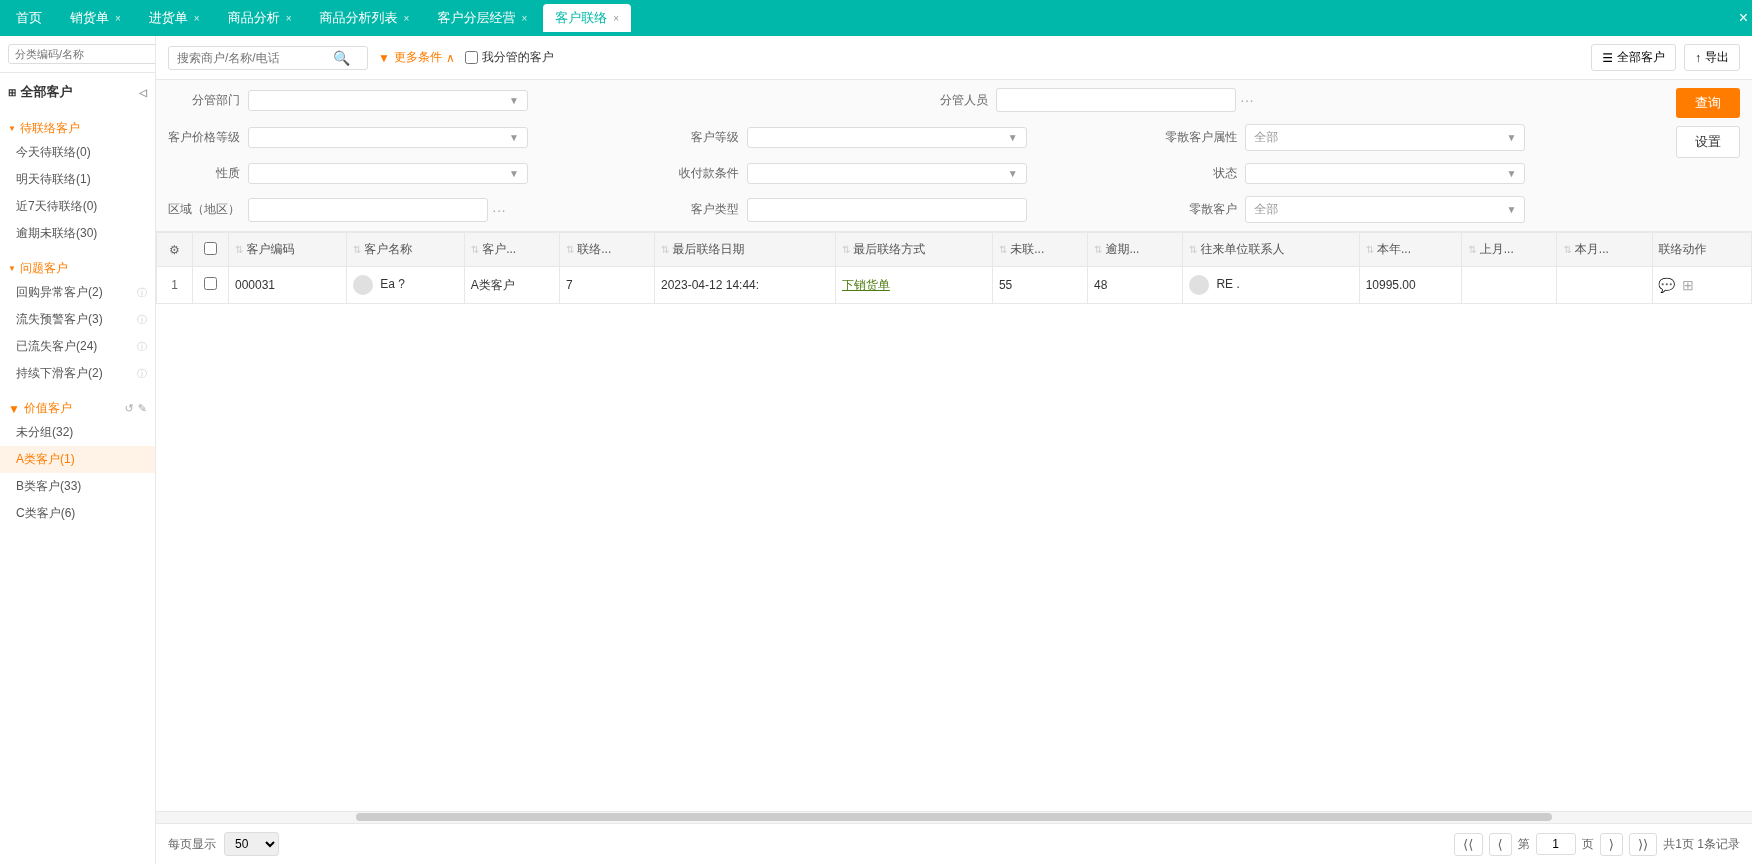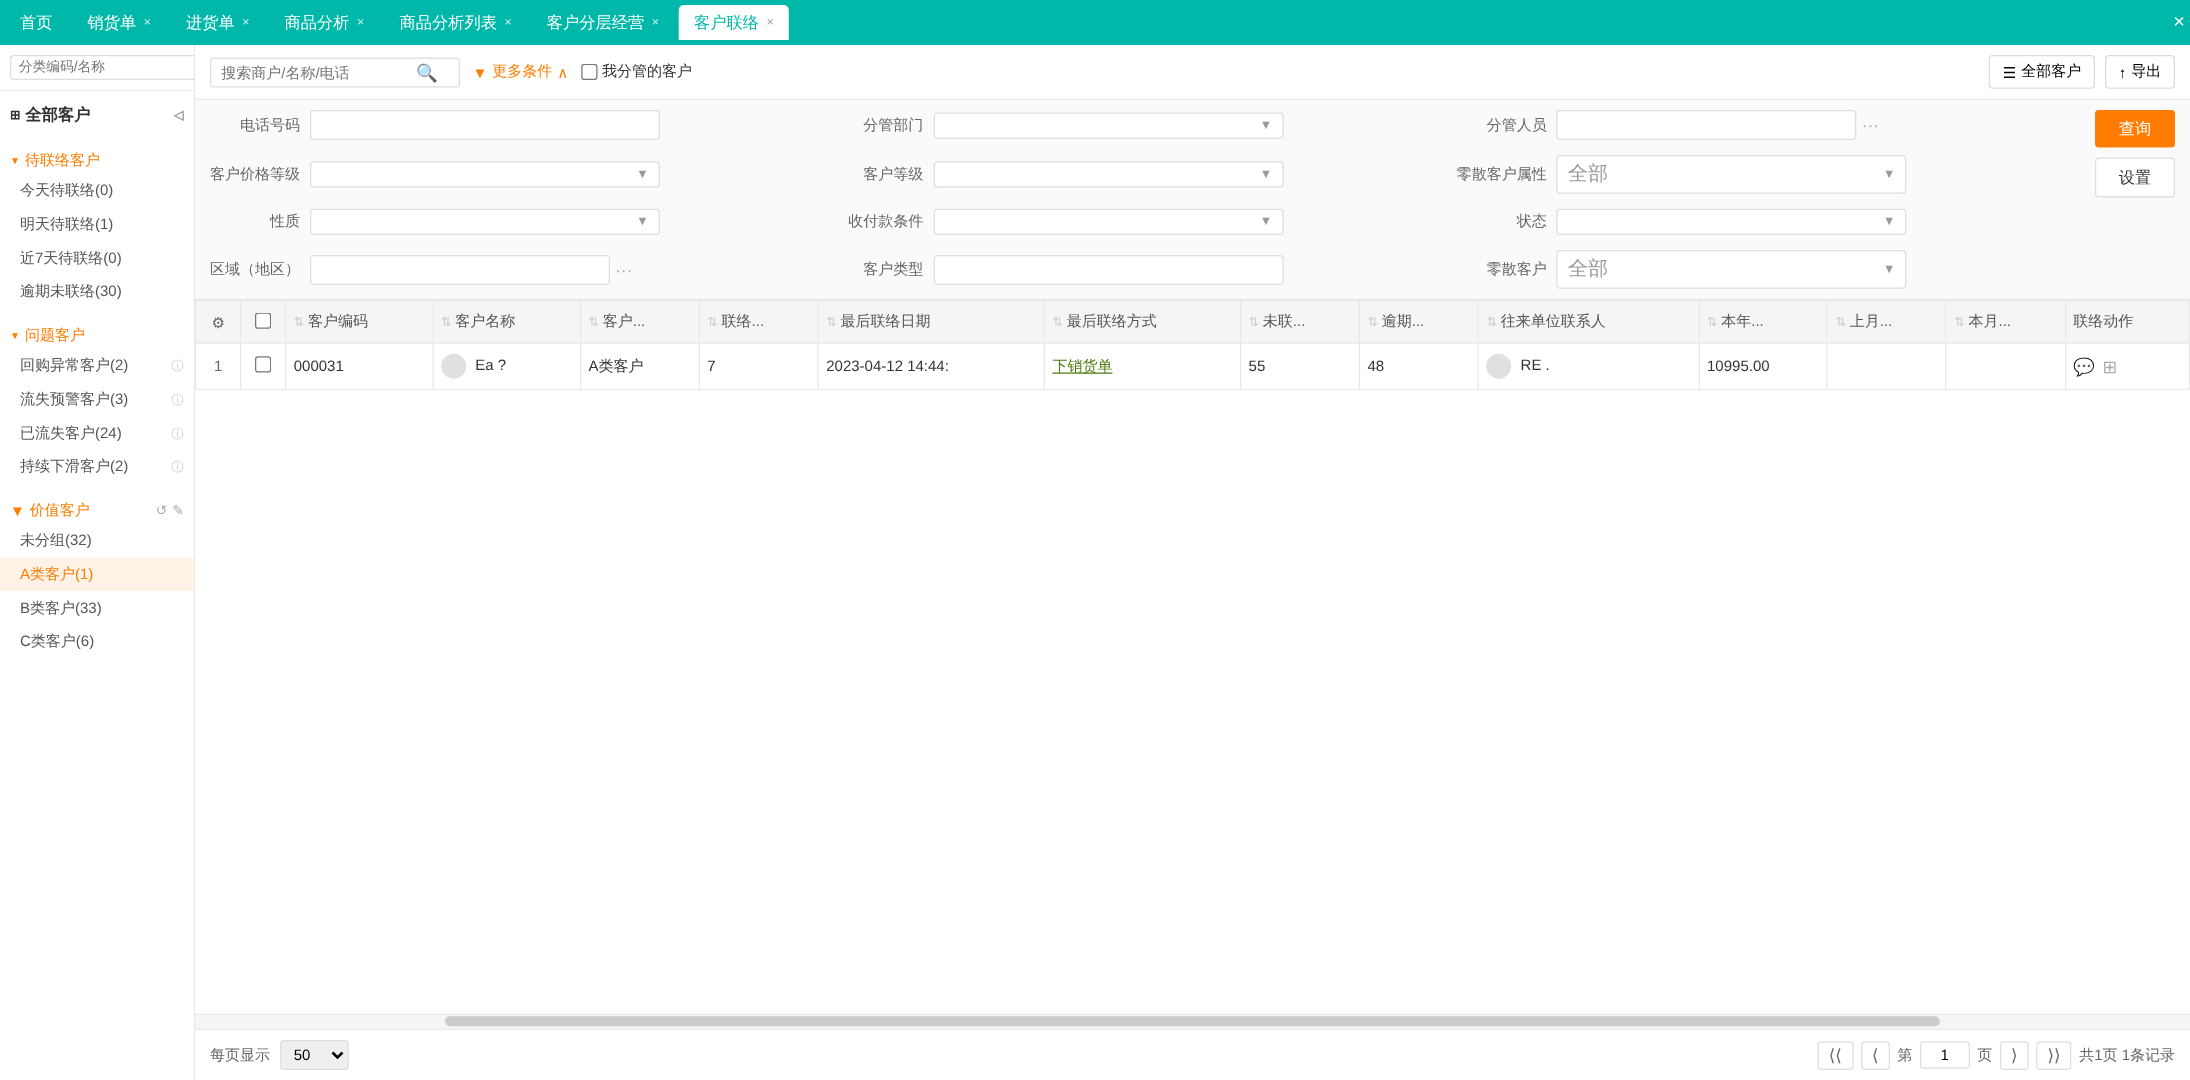--- a/index.html
+++ b/index.html
@@ -47,21 +47,21 @@
     .btn-export { border: 1px solid #ddd; background: #fff; padding: 4px 10px; border-radius: 3px; cursor: pointer; font-size: 12px; display: flex; align-items: center; gap: 4px; }
 
     
     .adv-filter { background: #fafafa; border-bottom: 1px solid #e8e8e8; padding: 8px 12px; }
     .adv-filter-row { display: flex; align-items: center; margin-bottom: 6px; gap: 0; }
     .adv-filter-row:last-child { margin-bottom: 0; }
     .filter-field { display: flex; align-items: center; flex: 1; min-width: 0; }
     .filter-label { color: #666; font-size: 12px; white-space: nowrap; min-width: 80px; text-align: right; padding-right: 8px; }
     .filter-input { flex: 1; border: 1px solid #ddd; border-radius: 3px; padding: 4px 8px; font-size: 12px; outline: none; background: #fff; }
     .filter-select { flex: 1; border: 1px solid #ddd; border-radius: 3px; padding: 4px 8px; font-size: 12px; outline: none; background: #fff; cursor: pointer; display: flex; align-items: center; justify-content: space-between; }
-    .filter-select-val { color: #999; font-size: 16px; }
+    .filter-select-val { color: #999; font-size: 12px; }
     .filter-select-arrow { color: #999; font-size: 10px; }
     .filter-dots { color: #aaa; font-size: 14px; padding: 0 4px; cursor: pointer; }
     .btn-query { background: #ff7c00; color: #fff; border: none; padding: 6px 18px; border-radius: 3px; cursor: pointer; font-size: 13px; }
     .btn-settings { background: #fff; color: #333; border: 1px solid #ddd; padding: 6px 18px; border-radius: 3px; cursor: pointer; font-size: 13px; margin-top: 4px; }
     .query-btns { display: flex; flex-direction: column; padding-left: 12px; gap: 4px; }
 
     
     .table-area { flex: 1; overflow: auto; }
     table { width: 100%; border-collapse: collapse; font-size: 12px; }
     thead tr { background: #f5f5f5; }
@@ -231,24 +231,20 @@
           <span>导出</span>
         </button>
       </div>
     </div>
 
     <div class="adv-filter">
       <div style="display:flex; gap:0;">
         <div style="flex:1; display:flex; flex-direction:column; gap:6px;">
 
           <div class="adv-filter-row">
-            <div class="filter-field">
-              <span class="filter-label">电话号码</span>
-              <input class="filter-input" style="max-width: 280px;">
-            </div>
             <div class="filter-field">
               <span class="filter-label">分管部门</span>
               <div class="filter-select" style="max-width:280px;">
                 <span class="filter-select-val"></span>
                 <span class="filter-select-arrow">▼</span>
               </div>
             </div>
             <div class="filter-field">
               <span class="filter-label">分管人员</span>
               <input class="filter-input" style="max-width: 240px;">

